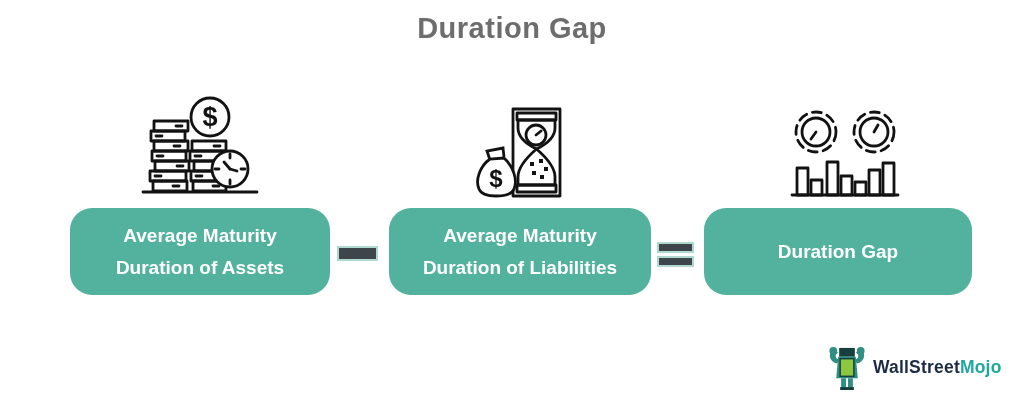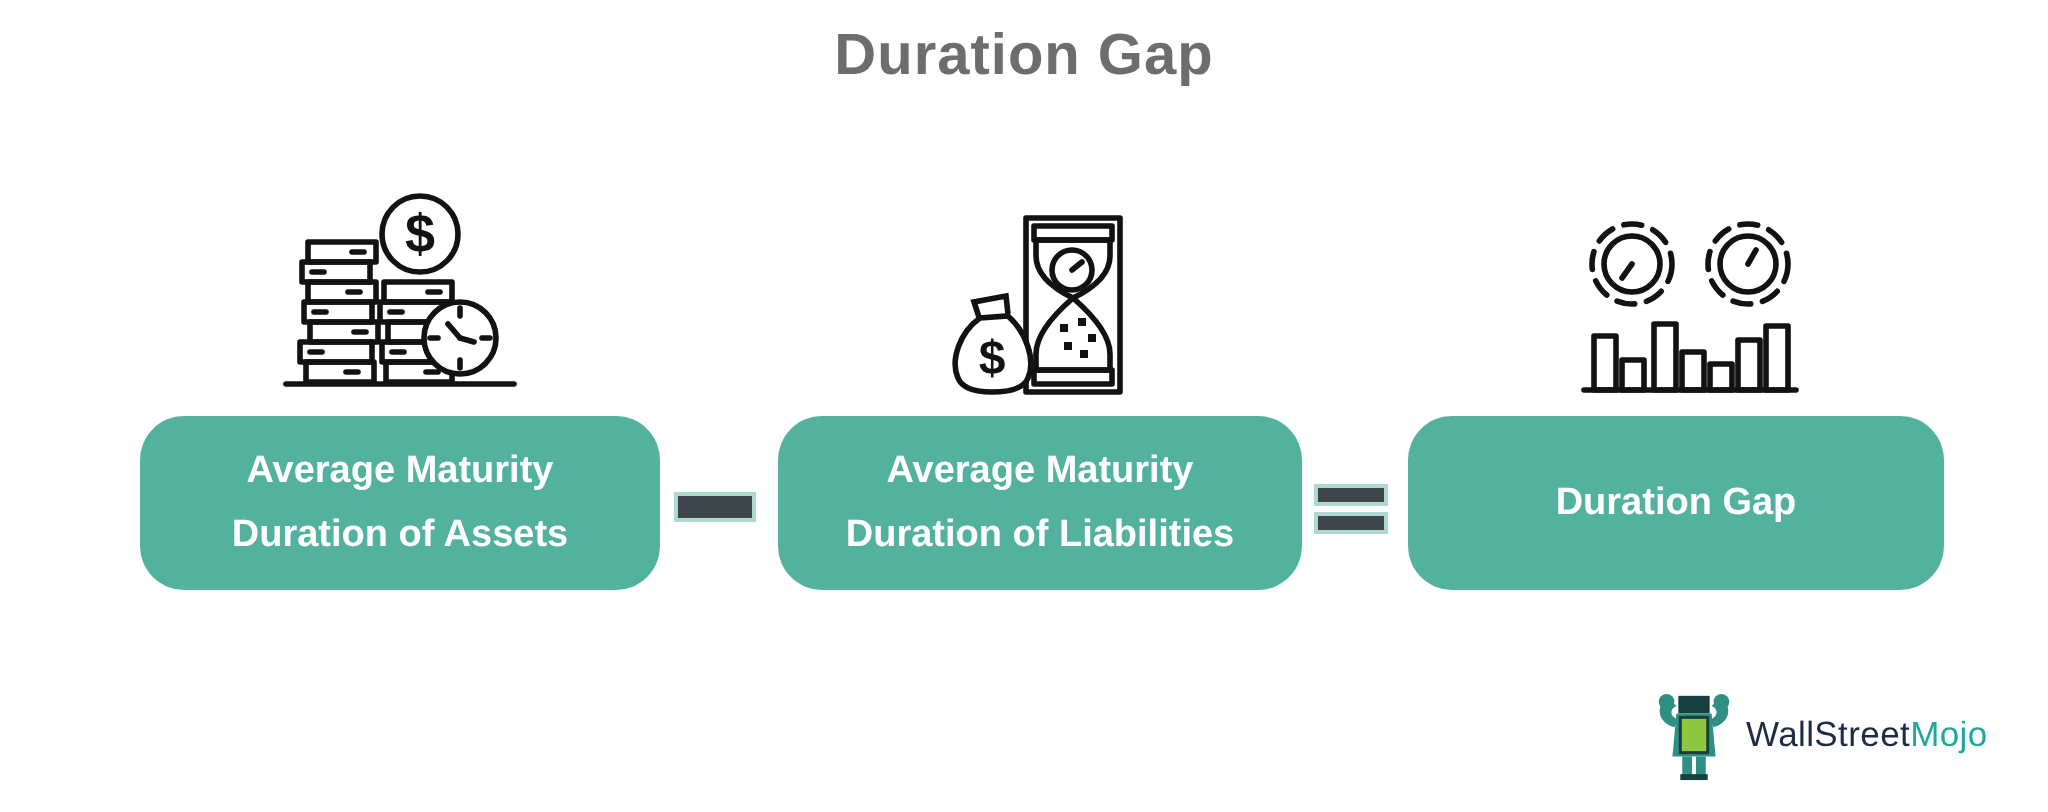--- a/index.html
+++ b/index.html
@@ -74,21 +74,21 @@
 
   .brand {
     position: absolute;
     left: 826px; top: 344px;
     display: flex;
     align-items: center;
     gap: 5px;
   }
   .brand-text {
     font-size: 17.5px;
-    font-weight: normal;
+    font-weight: bold;
     color: var(--brand-dark, #1e2b45);
     letter-spacing: 0.2px;
   }
   .brand-text .teal { color: var(--brand-teal, #1fa89f); }
 
   .ic { stroke: #121212; fill: none; stroke-width: 2.8; stroke-linecap: round; stroke-linejoin: round; }
   .ic-fill { fill: #121212; stroke: none; }
   .ic-white { fill: #ffffff; stroke: #121212; stroke-width: 2.8; }
   .ic-dollar { fill: #121212; stroke: none; font-family: "Liberation Sans", sans-serif; font-weight: bold; }
 </style>

